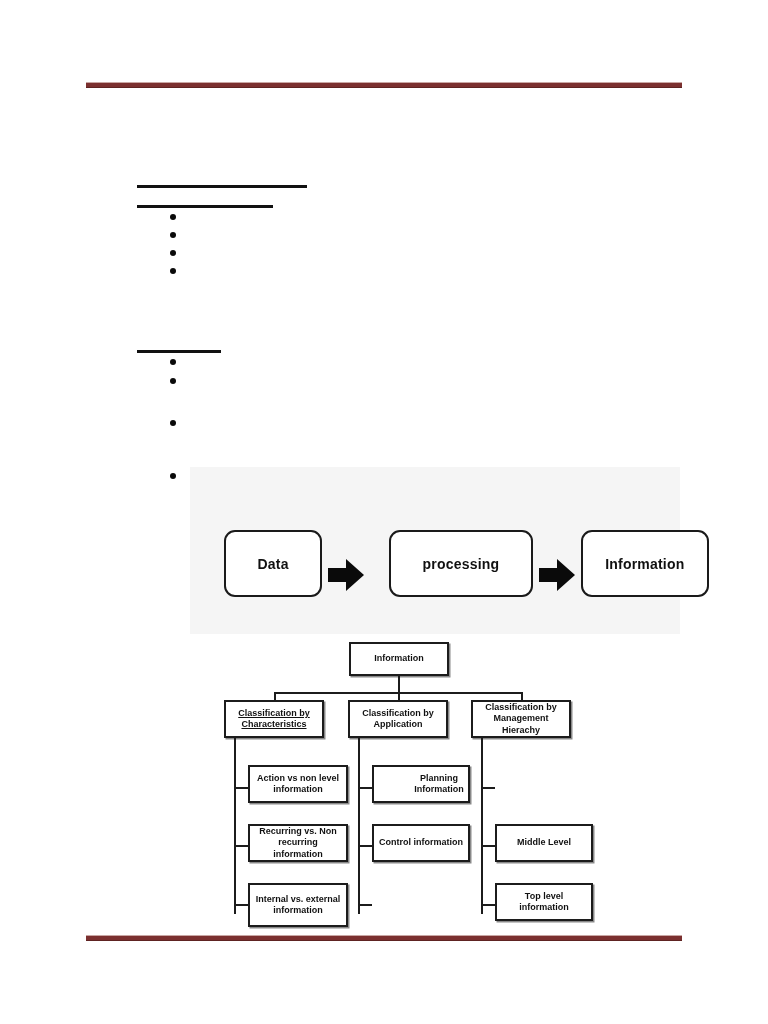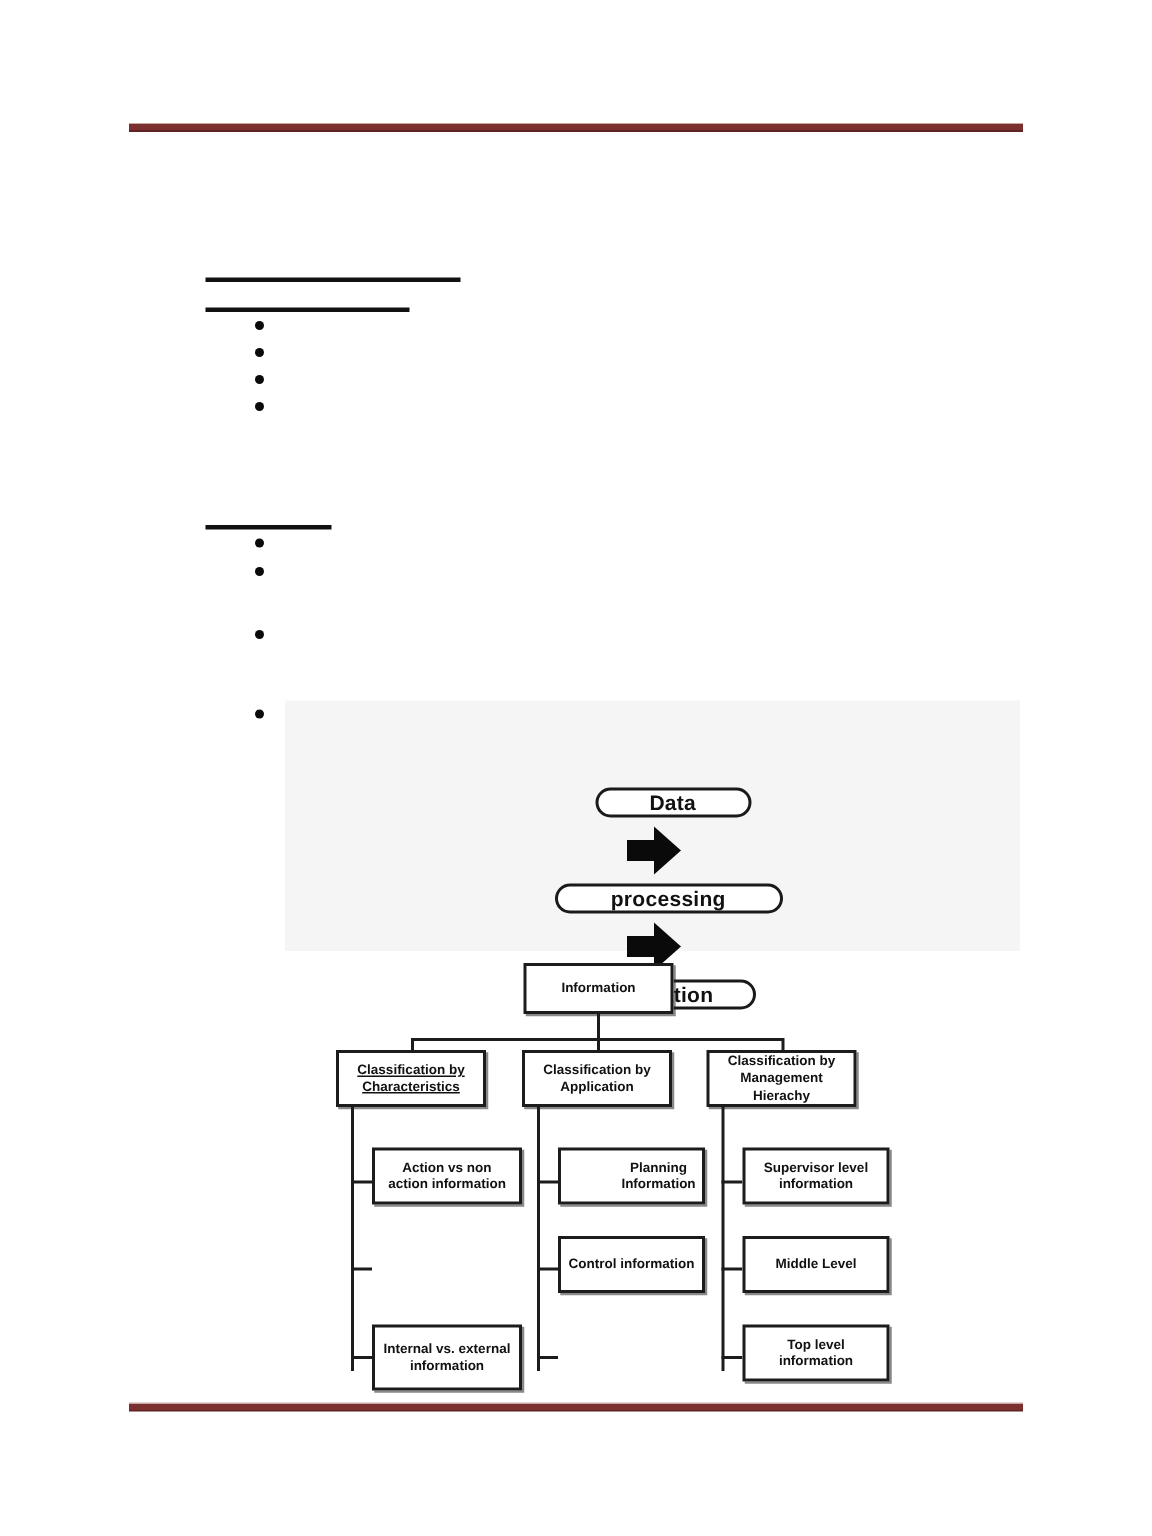--- a/index.html
+++ b/index.html
@@ -89,27 +89,26 @@
   #flow-band {
     position: absolute;
     left: 190px;
     top: 467px;
     width: 490px;
     height: 167px;
     background: #f5f5f5;
   }
   #flow-row {
     position: absolute;
-    left: 181px;
+    left: 199px;
     top: 525px;
     width: 510px;
     height: 72px;
     display: flex;
-    align-items: center;
-    flex-direction: column;
+    align-items: flex-end;
   }
   .flow-box {
     box-sizing: border-box;
     height: 67px;
     background: #ffffff;
     border: 2.5px solid #1a1a1a;
     border-radius: 11px;
     display: flex;
     align-items: center;
     justify-content: center;
@@ -217,36 +216,36 @@
 
     <div class="node" style="left:224px; top:700px; width:100px; height:38px;text-decoration:underline;">Classification by Characteristics</div>
     <div class="node" style="left:348px; top:700px; width:100px; height:38px;">Classification by Application</div>
     <div class="node" style="left:471px; top:700px; width:100px; height:38px;">Classification by Management Hierachy</div>
 
     <div class="connector c-v" style="left:234px; top:738px; height:176px;"></div>
     <div class="connector c-h" style="left:234px; top:787px; width:14px;"></div>
     <div class="connector c-h" style="left:234px; top:845px; width:14px;"></div>
     <div class="connector c-h" style="left:234px; top:904px; width:14px;"></div>
 
-    <div class="node" style="left:248px; top:765px; width:100px; height:38px;">Action vs non action information</div>
+    <div class="node" style="left:248px; top:765px; width:100px; height:38px;">Action vs non level information</div>
+    <div class="node" style="left:248px; top:824px; width:100px; height:38px;">Recurring vs. Non recurring information</div>
     <div class="node" style="left:248px; top:883px; width:100px; height:44px;">Internal vs. external information</div>
 
     <div class="connector c-v" style="left:358px; top:738px; height:176px;"></div>
     <div class="connector c-h" style="left:358px; top:787px; width:14px;"></div>
     <div class="connector c-h" style="left:358px; top:845px; width:14px;"></div>
     <div class="connector c-h" style="left:358px; top:904px; width:14px;"></div>
 
     <div class="node" style="left:372px; top:765px; width:98px; height:38px;padding-left:40px;">Planning  Information</div>
     <div class="node" style="left:372px; top:824px; width:98px; height:38px;">Control information</div>
 
     <div class="connector c-v" style="left:481px; top:738px; height:176px;"></div>
     <div class="connector c-h" style="left:481px; top:787px; width:14px;"></div>
     <div class="connector c-h" style="left:481px; top:845px; width:14px;"></div>
     <div class="connector c-h" style="left:481px; top:904px; width:14px;"></div>
 
-    <div class="node" style="left:495px; top:765px; width:98px; height:38px;">Supervisor level information</div>
     <div class="node" style="left:495px; top:824px; width:98px; height:38px;">Middle Level</div>
     <div class="node" style="left:495px; top:883px; width:98px; height:38px;">Top level information</div>
   </div>
 
   <div id="footer-rule" class="doc-rule"></div>
 
 </div>
 
 </body></html>

